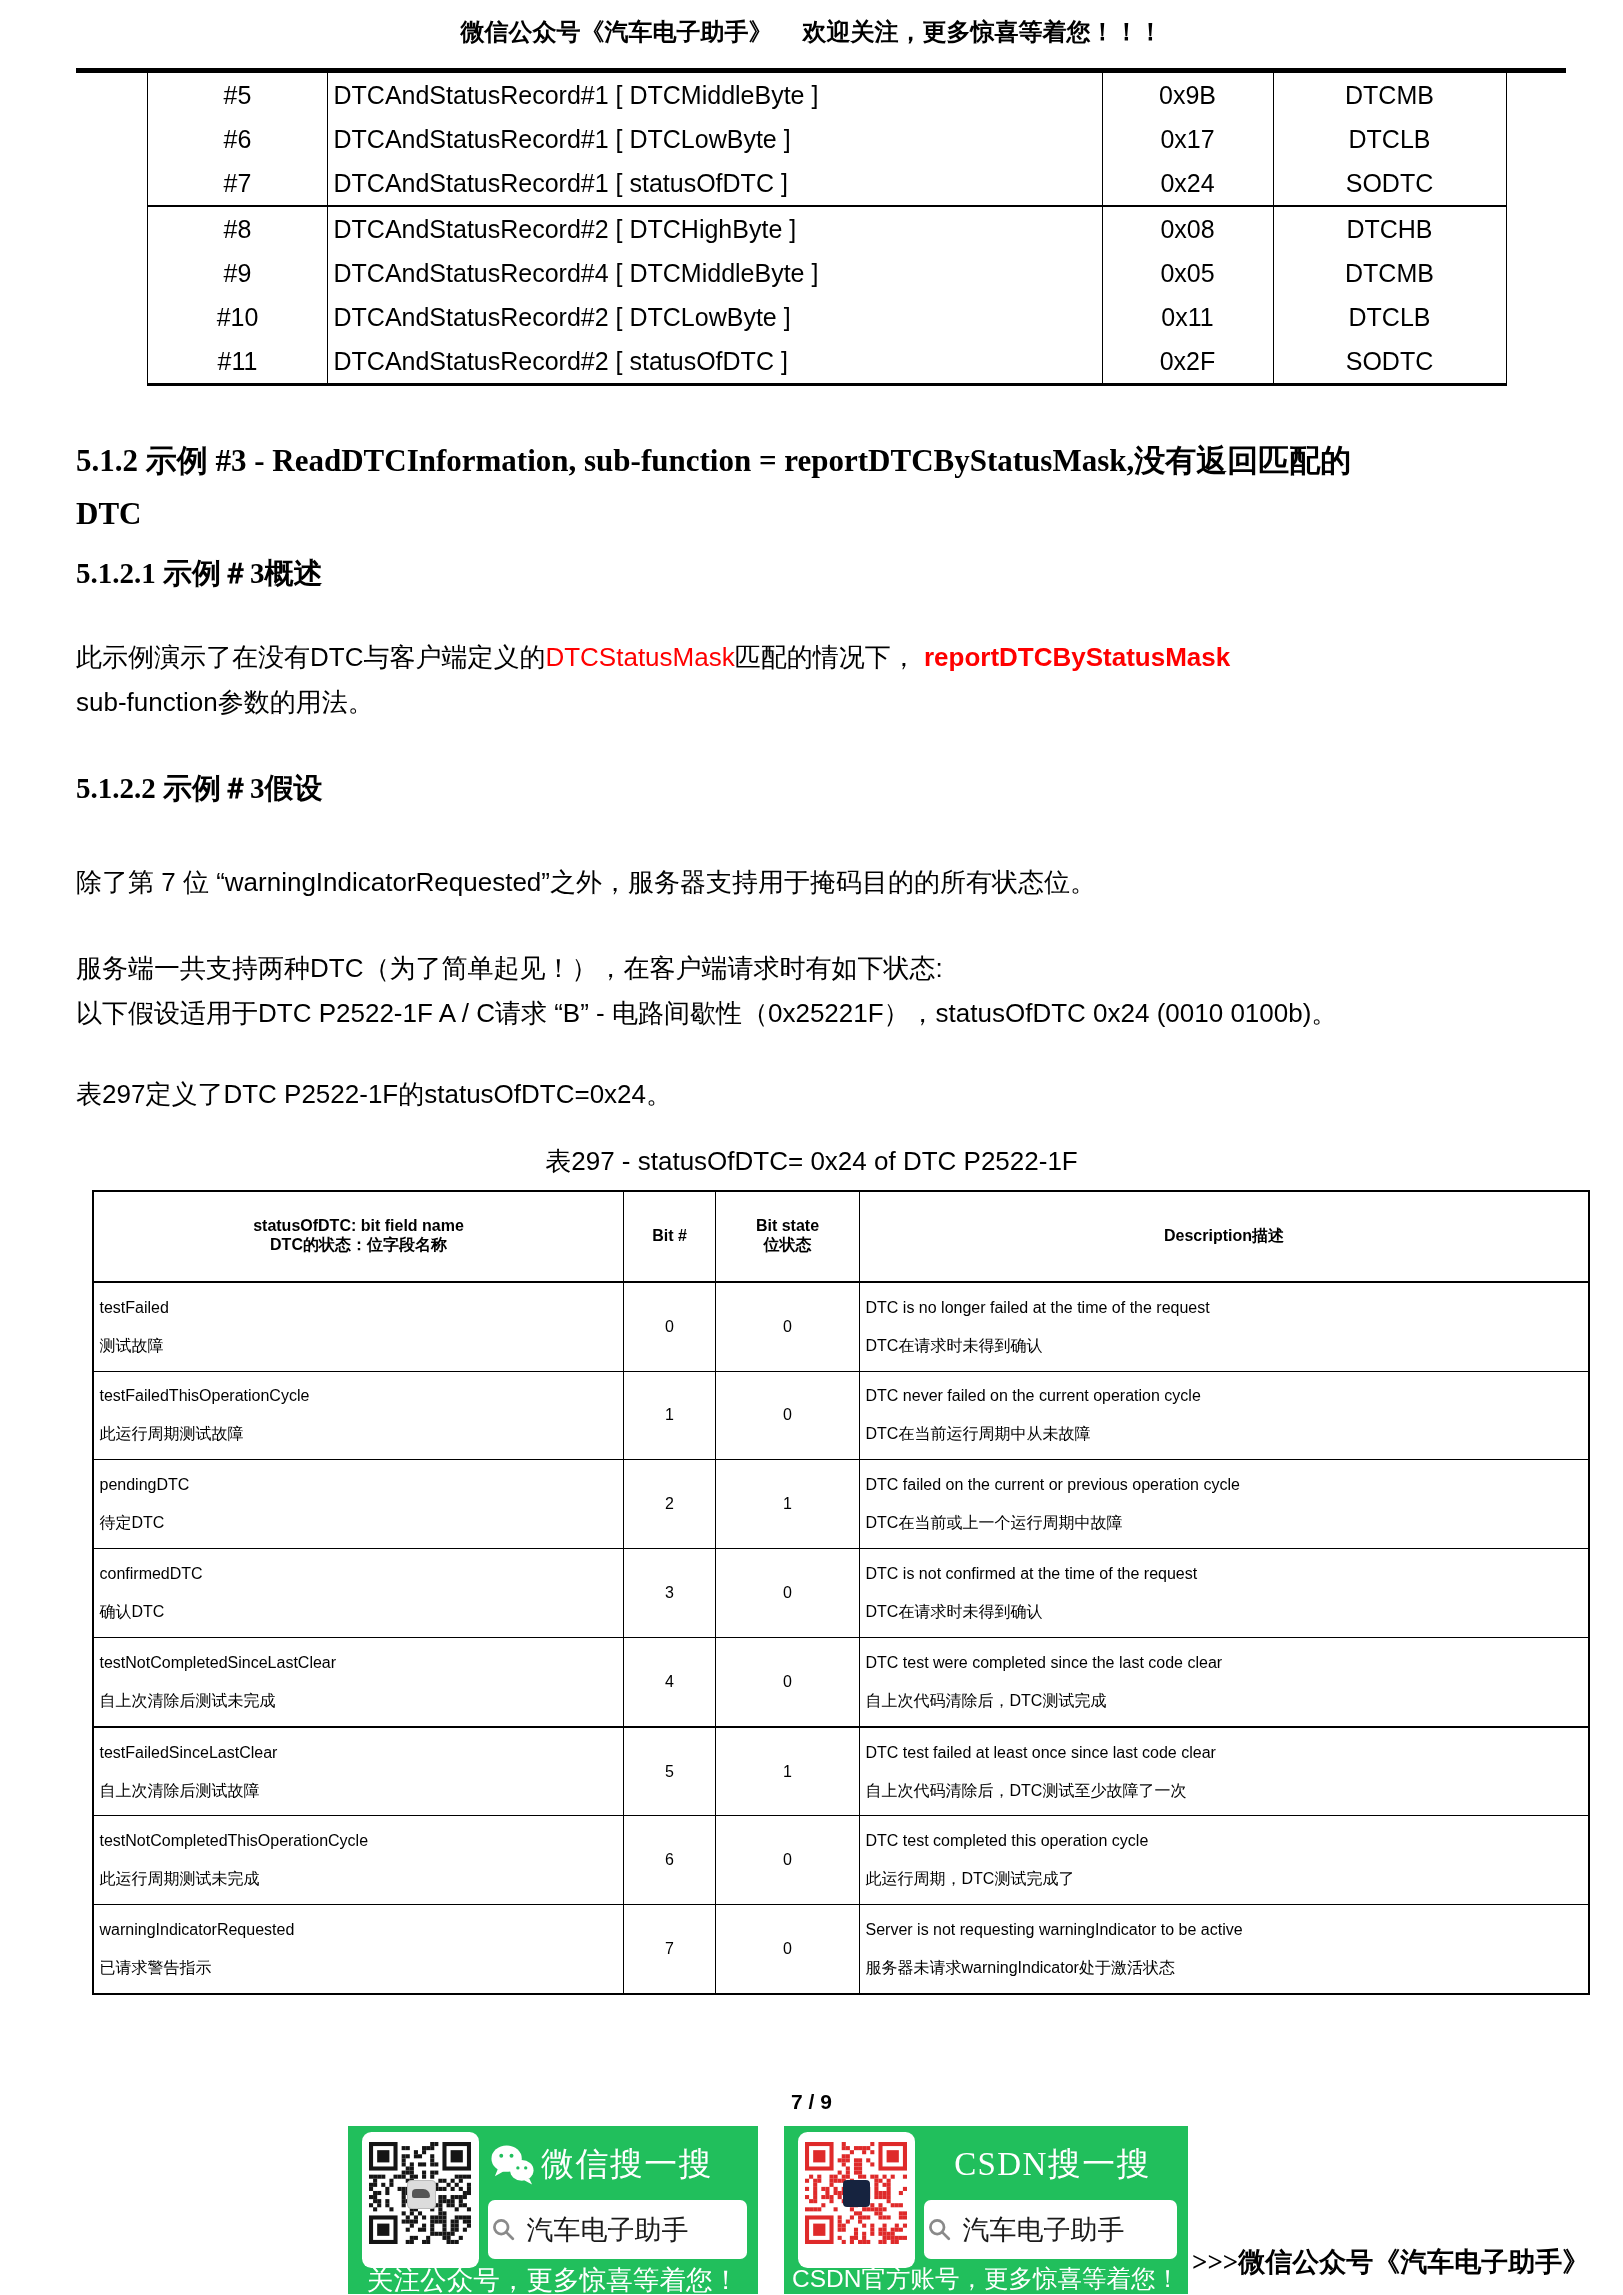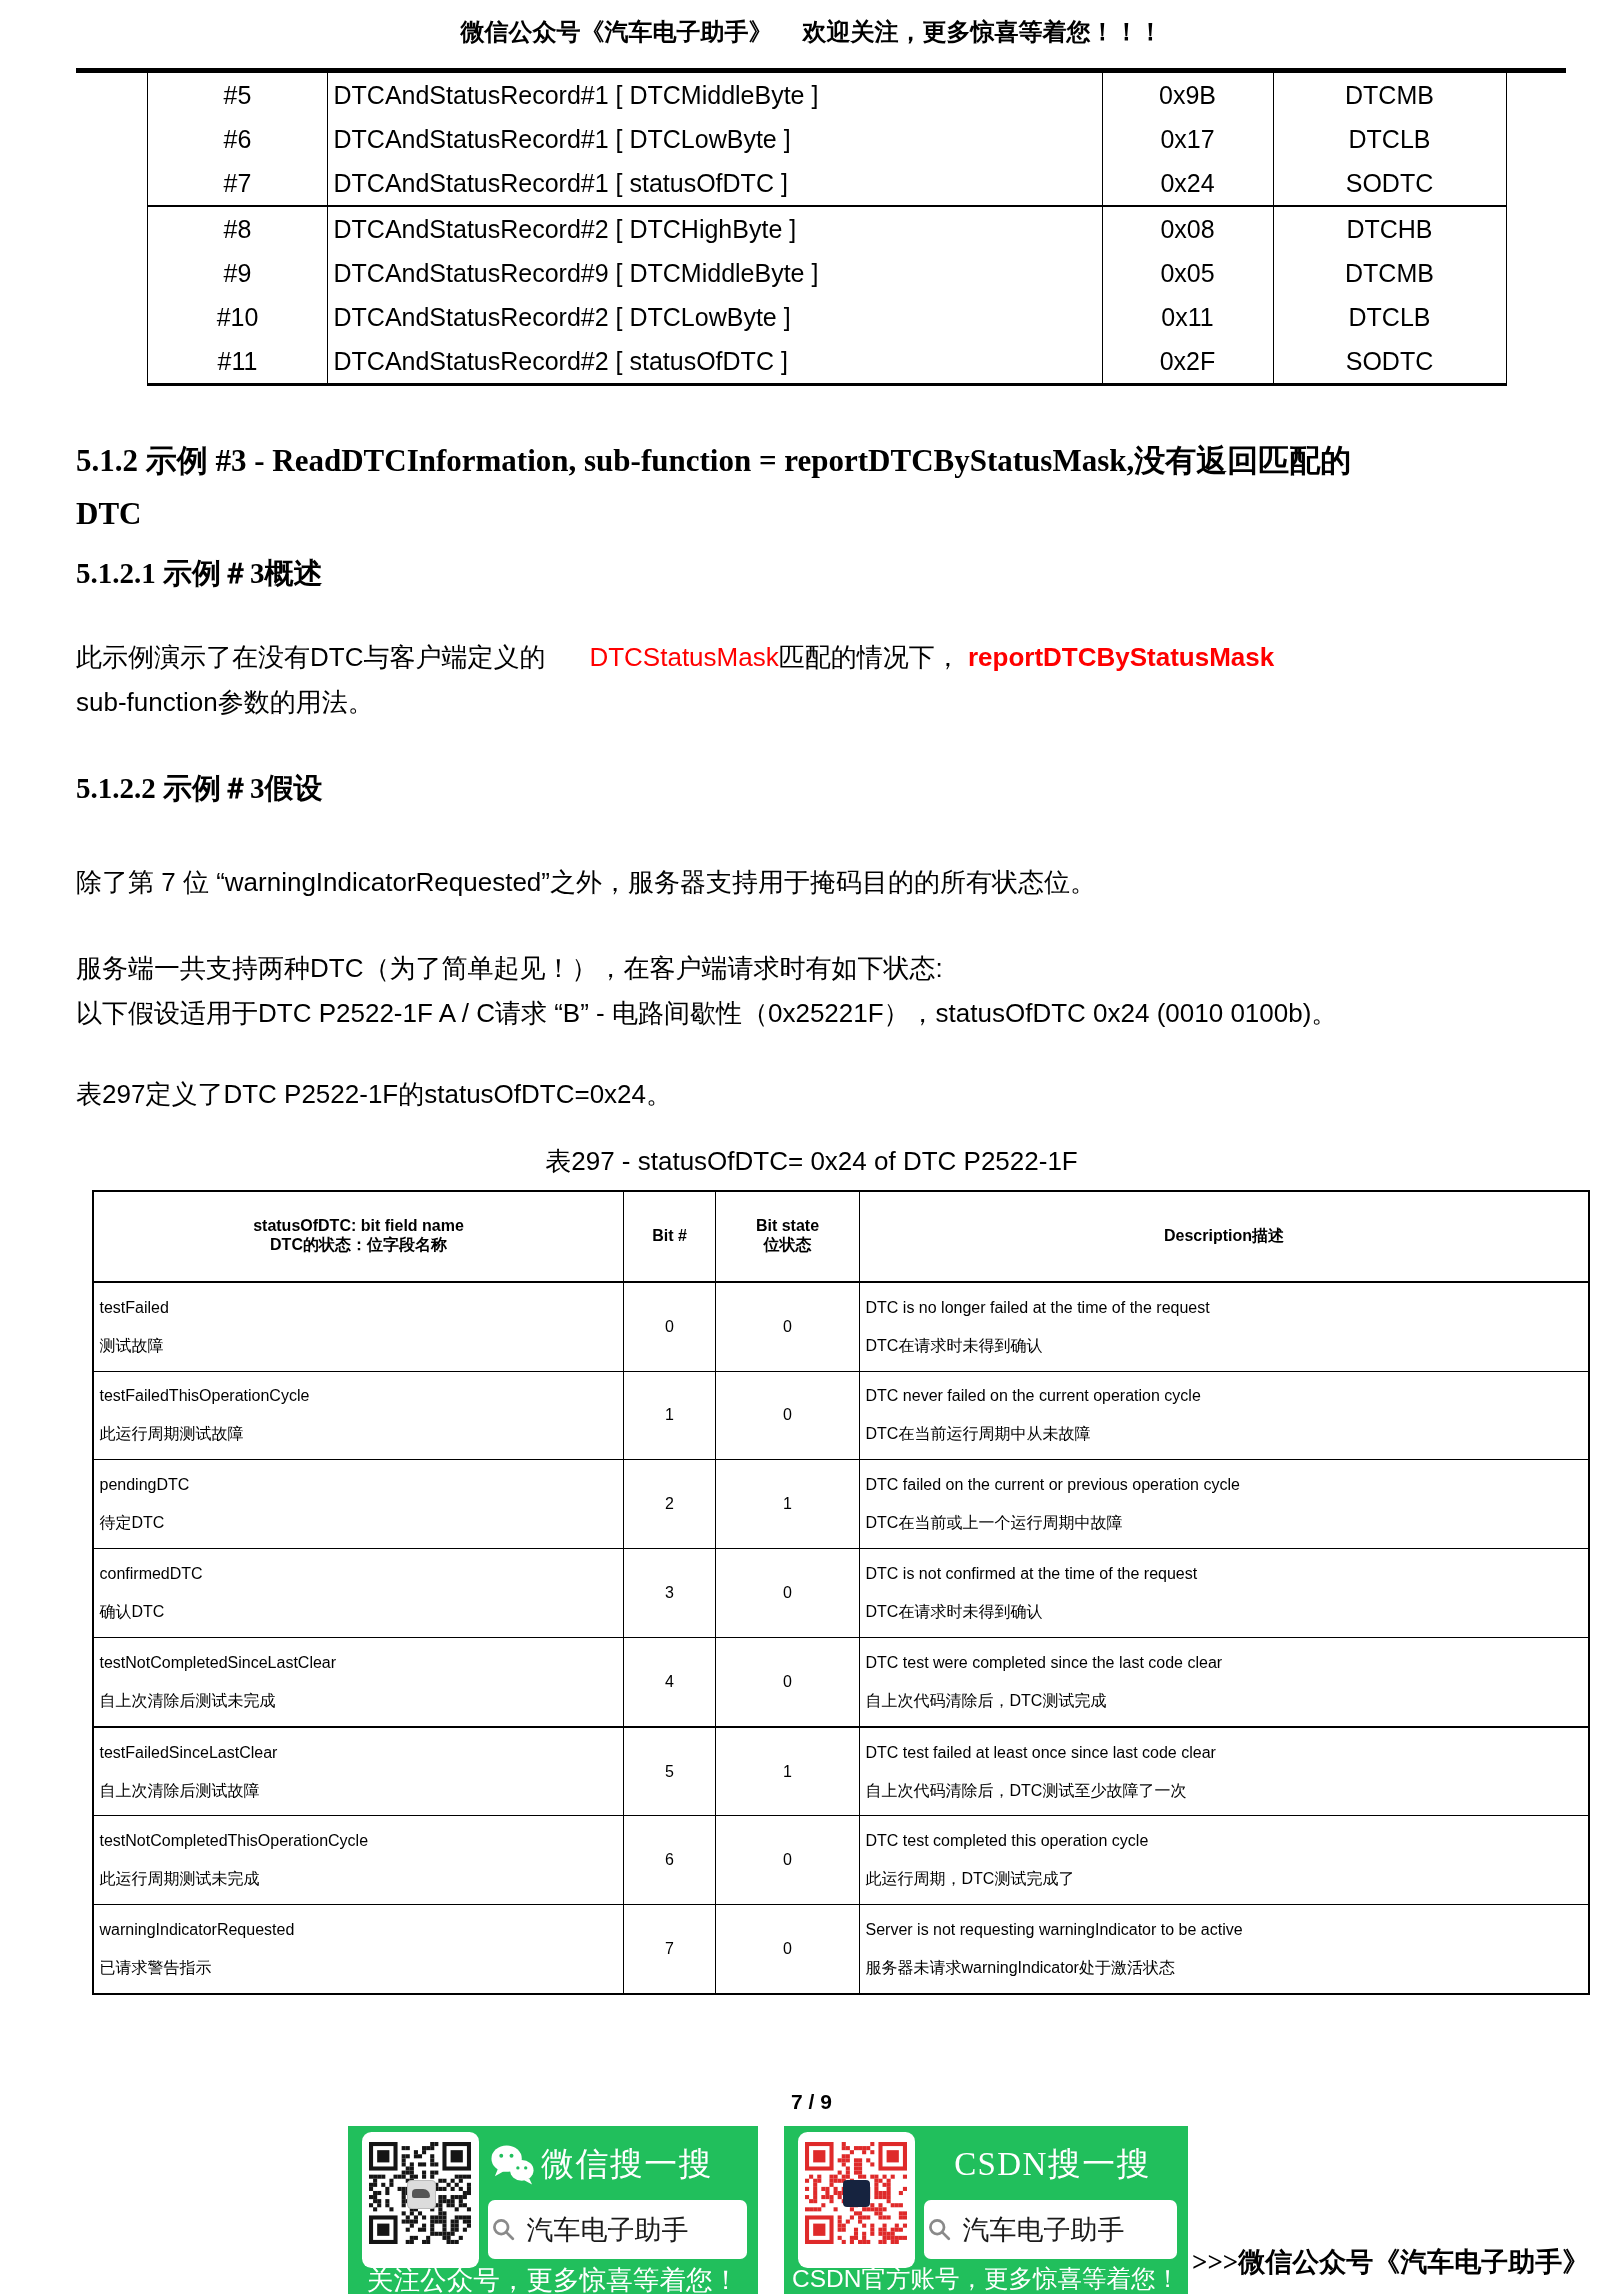--- a/index.html
+++ b/index.html
@@ -30,21 +30,21 @@
   .hsub{position:absolute;left:76px;
     font-family:"Liberation Serif","DejaVu Serif",serif;font-weight:bold;font-size:29px;}
   .h5121{top:554px;}
   .h5122{top:769px;}
   .para{position:absolute;left:76px;width:1479px;font-size:26px;line-height:45px;}
   .p1{top:635px;}
   .p2{top:860px;}
   .p3{top:946px;}
   .p4{top:1072px;}
   .p5{top:2023px;}
-  .red{color:#ff0000;margin-left:44px;}
+  .red{color:#ff0000;}
   .redbold{color:#ff0000;font-weight:bold;}
 
   
   .caption{position:absolute;left:0;top:1144px;width:100%;text-align:center;font-size:26px;}
   table.statustable{position:absolute;left:92px;top:1190px;border-collapse:collapse;table-layout:fixed;
     font-size:16px;}
   table.statustable td,table.statustable th{border:1.4px solid #000;padding:1.4px 5.5px;vertical-align:middle;overflow:hidden;}
   table.statustable{border:2.7px solid #000;}
   table.statustable th{height:86px;font-weight:bold;text-align:center;border-bottom:2.7px solid #000;}
   table.statustable td{height:85px;}
@@ -111,21 +111,21 @@
           <td class="c-mn">SODTC</td>
         </tr>
         <tr class="group-break">
           <td class="c-num">#8</td>
           <td class="c-desc">DTCAndStatusRecord#2 [ DTCHighByte ]</td>
           <td class="c-val">0x08</td>
           <td class="c-mn">DTCHB</td>
         </tr>
         <tr>
           <td class="c-num">#9</td>
-          <td class="c-desc">DTCAndStatusRecord#9 [ DTCMiddleByte ]</td>
+          <td class="c-desc">DTCAndStatusRecord#4 [ DTCMiddleByte ]</td>
           <td class="c-val">0x05</td>
           <td class="c-mn">DTCMB</td>
         </tr>
         <tr>
           <td class="c-num">#10</td>
           <td class="c-desc">DTCAndStatusRecord#2 [ DTCLowByte ]</td>
           <td class="c-val">0x11</td>
           <td class="c-mn">DTCLB</td>
         </tr>
         <tr>

